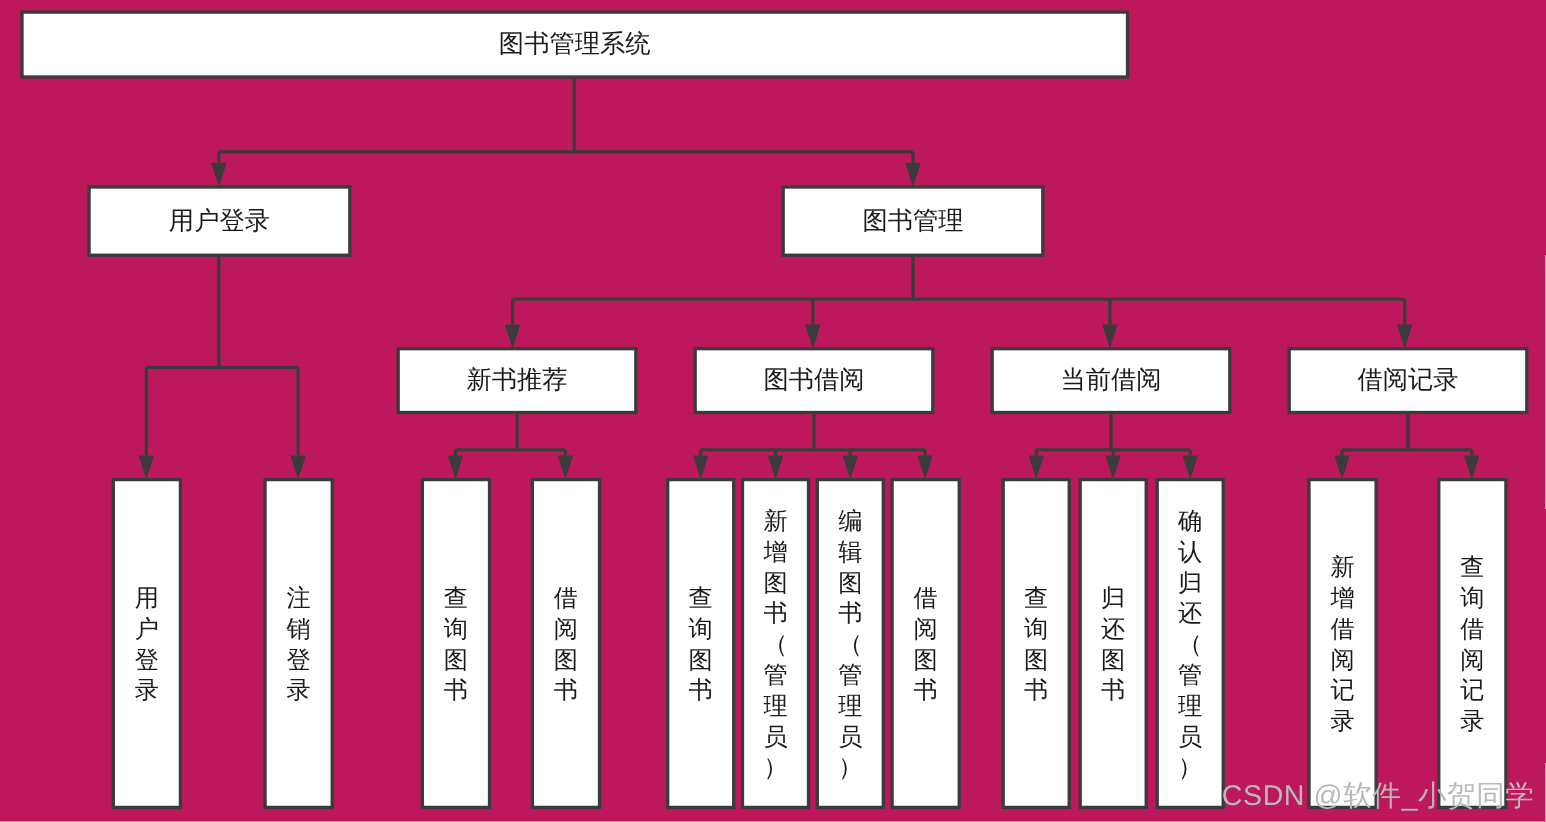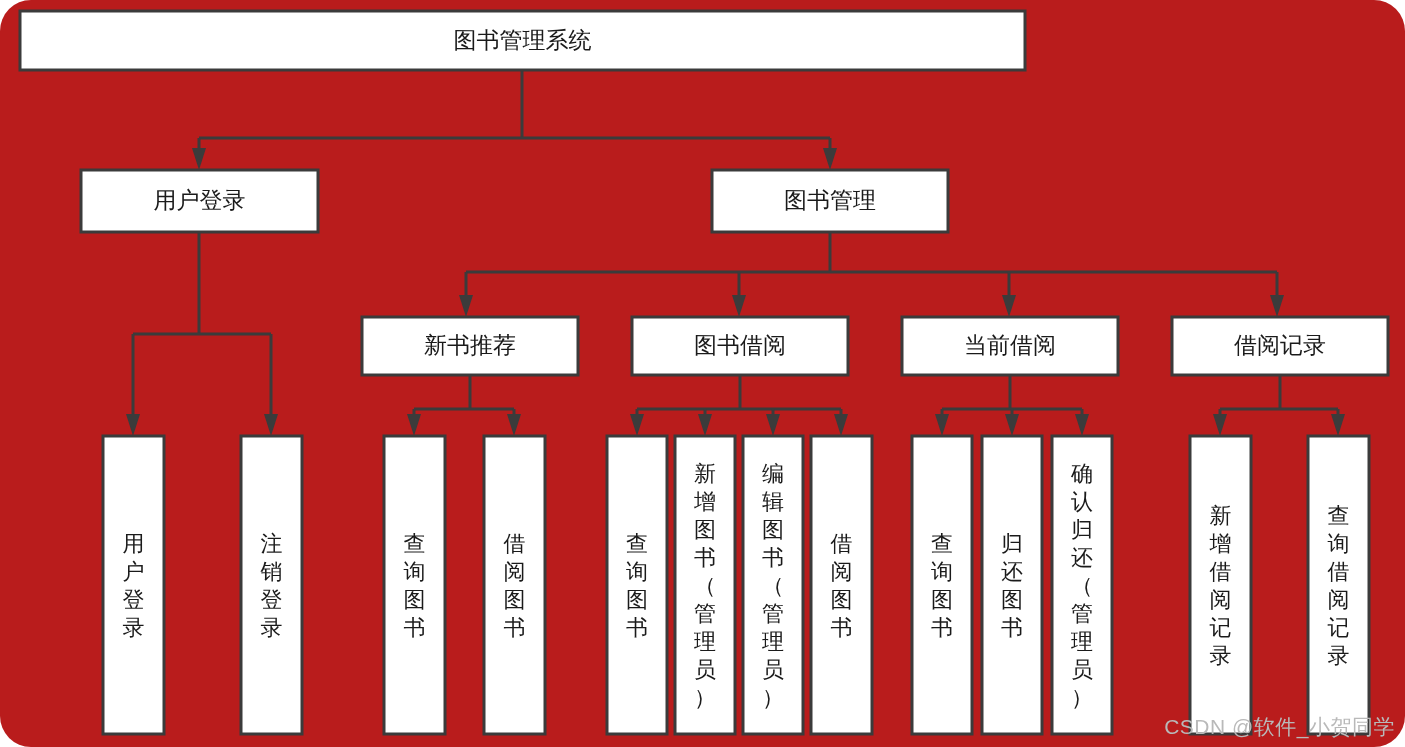--- a/index.html
+++ b/index.html
@@ -8,23 +8,22 @@
     padding: 0;
     background: #ffffff;
   }
   body {
     font-family: "Liberation Sans", "DejaVu Sans", sans-serif;
   }
   #diagram-root {
     position: relative;
     width: 1405px;
     height: 747px;
-    background: #b91c1c;
+    background: #be185d;
     overflow: hidden;
-    border-radius: 31px;
   }
   svg.diagram-canvas {
     position: absolute;
     left: 0;
     top: 0;
     width: 1405px;
     height: 747px;
     display: block;
   }
   .node-box {
@@ -53,21 +52,21 @@
     font-family: "Liberation Sans", "DejaVu Sans", sans-serif;
     font-size: 22px;
     fill: #1a1a1a;
     text-anchor: middle;
   }
   .watermark-text {
     position: absolute;
     right: 10px;
     bottom: 6px;
     font-family: "Liberation Sans", "DejaVu Sans", sans-serif;
-    font-size: 21px;
+    font-size: 26px;
     color: #b9b9b9;
     white-space: nowrap;
     letter-spacing: 0.5px;
     user-select: none;
   }
 </style>
 </head>
 <body>
 
 <div id="diagram-root">

